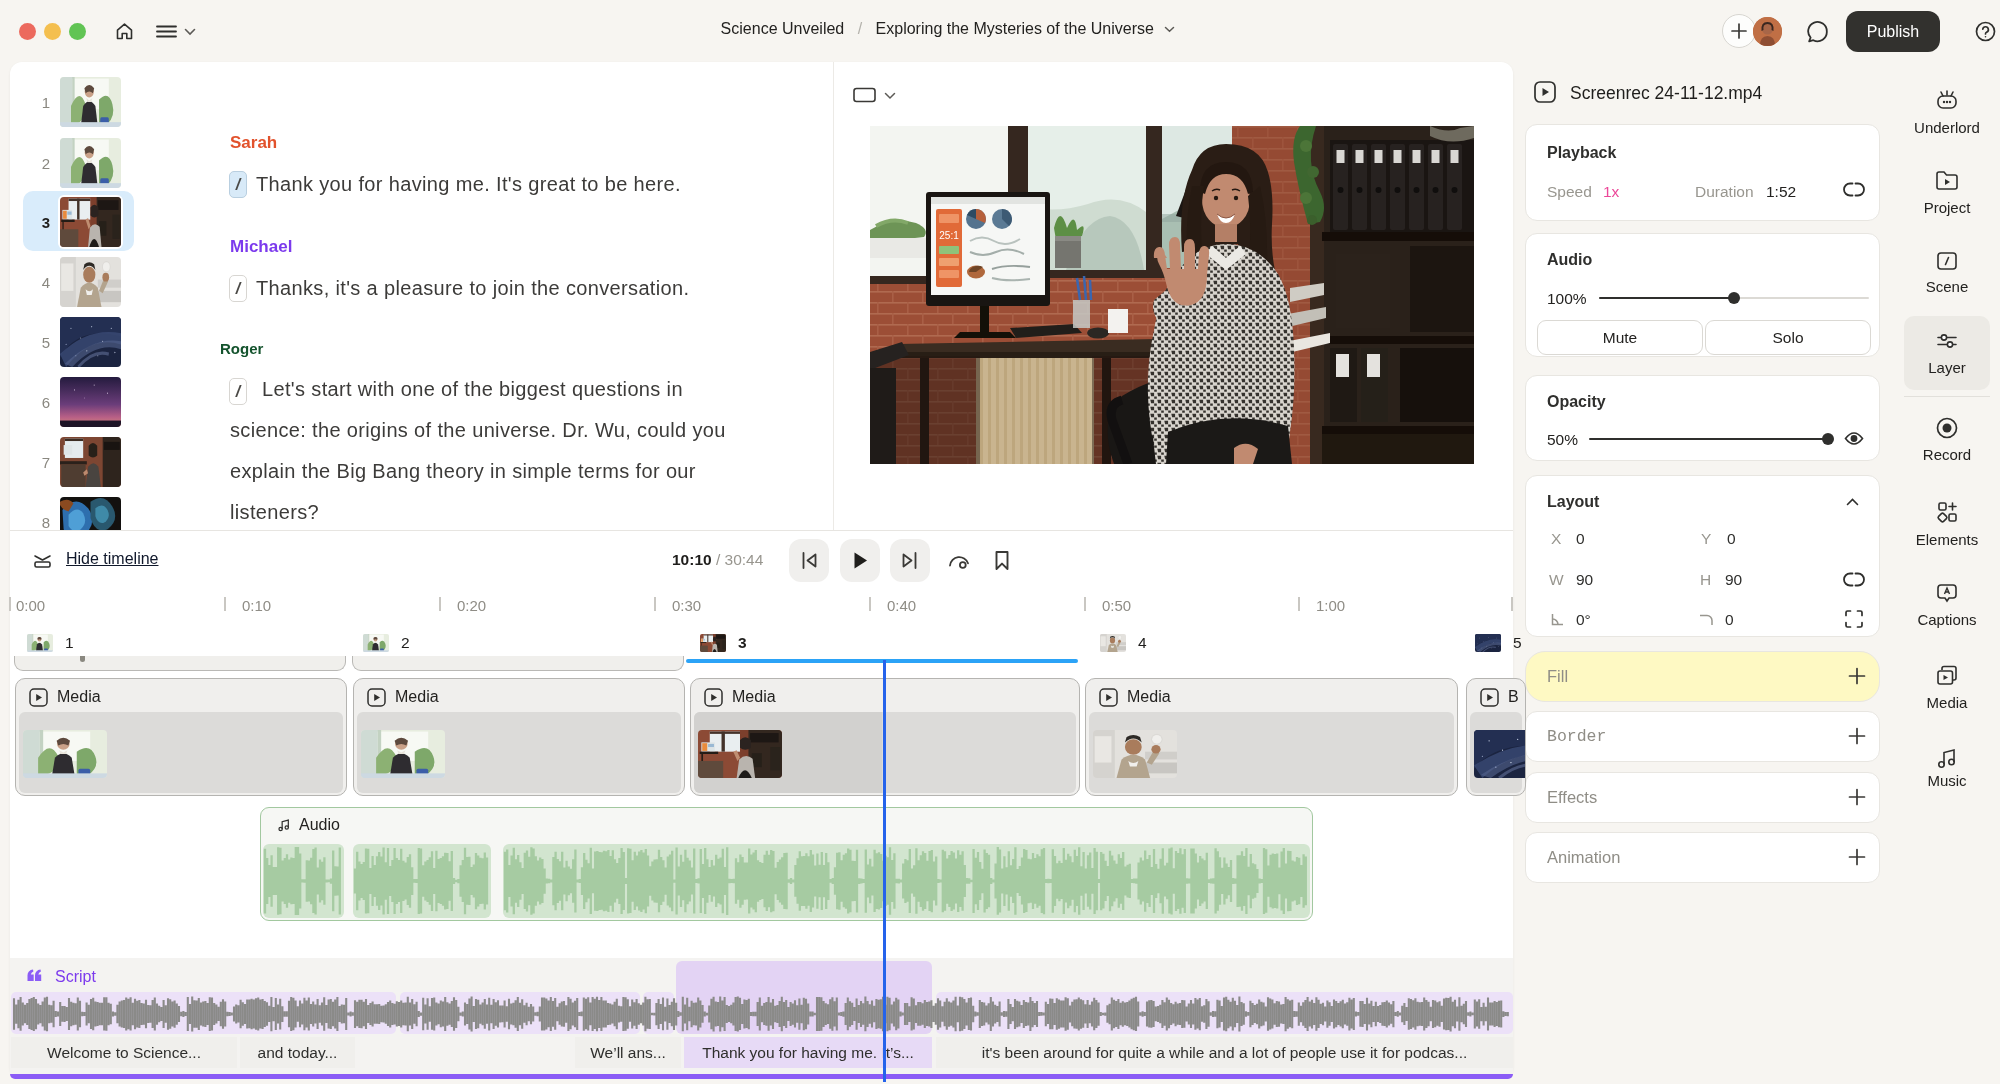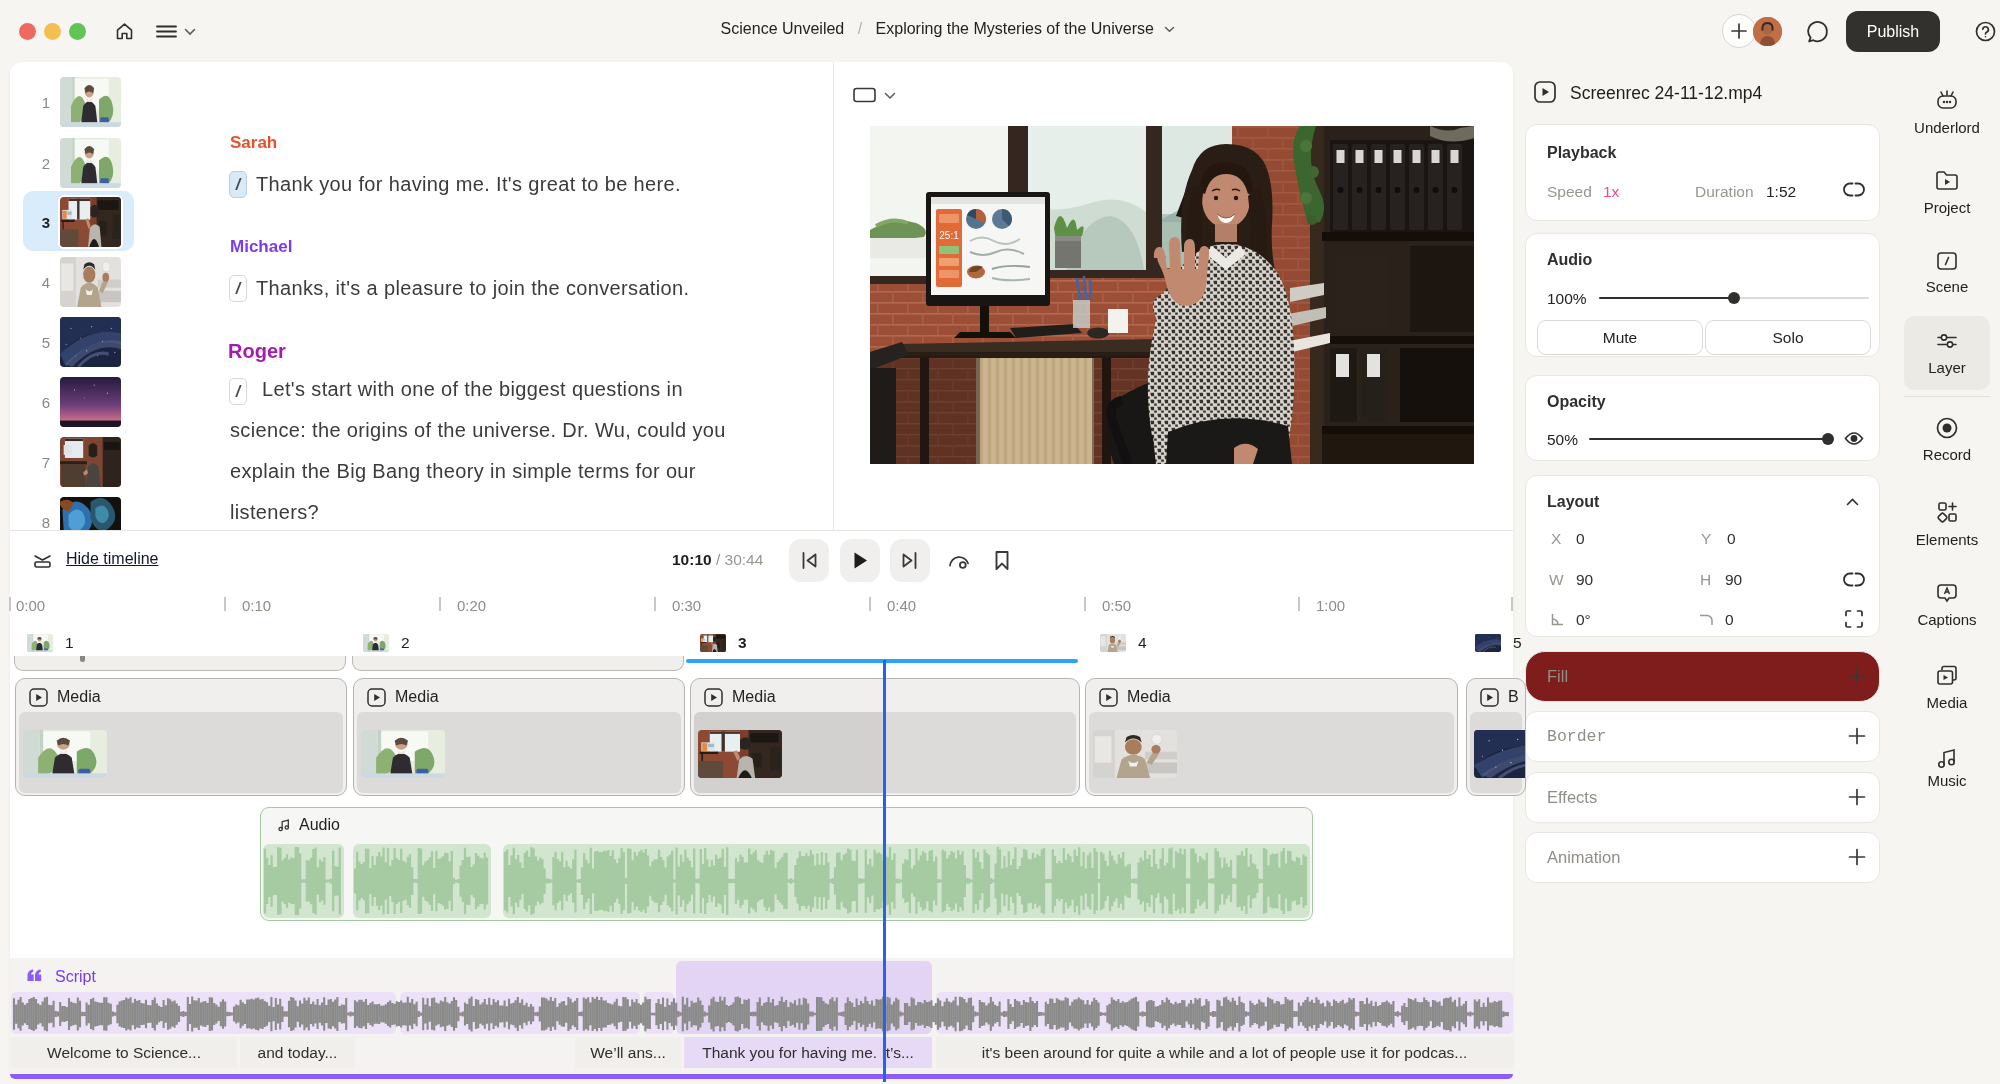--- a/index.html
+++ b/index.html
@@ -203,21 +203,21 @@
       </svg>
     </div>
   </div>
 <div>
     <div class="abs" style="left:230px;top:133px;font-size:17px;font-weight:700;color:#e2522c;">Sarah</div>
     <div class="abs" style="left:229px;top:171px;width:18px;height:27px;background:#d8eaf8;border:1px solid #b9cfe0;border-radius:5px;font-size:16px;font-weight:700;color:#4a4946;text-align:center;line-height:25px;font-style:italic;">/</div>
     <div class="abs" style="left:256px;top:173px;font-size:20px;letter-spacing:0.35px;color:#3c3b39;">Thank you for having me. It's great to be here.</div>
     <div class="abs" style="left:230px;top:237px;font-size:17px;font-weight:700;color:#7c3aed;">Michael</div>
     <div class="abs" style="left:229px;top:275px;width:18px;height:27px;background:#ffffff;border:1px solid #d8d6d2;border-radius:5px;font-size:16px;font-weight:700;color:#4a4946;text-align:center;line-height:25px;font-style:italic;">/</div>
     <div class="abs" style="left:256px;top:277px;font-size:20px;letter-spacing:0.35px;color:#3c3b39;">Thanks, it's a pleasure to join the conversation.</div>
-    <div class="abs" style="left:228px;top:340px;font-size:20px;font-weight:700;color:#a21caf;">Roger</div>
+    <div class="abs" style="left:220px;top:340px;font-size:15px;font-weight:700;color:#14532d;">Roger</div>
     <div class="abs" style="left:229px;top:378px;width:18px;height:27px;background:#ffffff;border:1px solid #d8d6d2;border-radius:5px;font-size:16px;font-weight:700;color:#4a4946;text-align:center;line-height:25px;font-style:italic;">/</div>
     <div class="abs" style="left:230px;top:369px;width:565px;font-size:20px;letter-spacing:0.35px;color:#3c3b39;line-height:41px;"><span style="padding-left:32px;">Let's start with one of the biggest questions in</span><br>science: the origins of the universe. Dr. Wu, could you<br>explain the Big Bang theory in simple terms for our<br>listeners?</div>
   </div>
 <div class="abs" style="left:833px;top:62px;width:1px;height:468px;background:#eceae6;"></div>
 <svg class="abs" style="left:853px;top:87px;" width="24" height="16" viewBox="0 0 24 16" fill="none" stroke="#3a3936" stroke-width="1.6">
     <rect x="1" y="1.5" width="21" height="13" rx="2.5"></rect>
   </svg>
 <svg class="abs" style="left:884px;top:92px;" width="12" height="8" viewBox="0 0 12 8" fill="none" stroke="#5c5a56" stroke-width="1.5" stroke-linecap="round">
     <path d="M1.5 1.5 L6 6 L10.5 1.5"></path>
   </svg>
@@ -429,21 +429,21 @@
     </svg>
     <div class="abs" style="left:50px;top:135px;font-size:15.5px;">0°</div>
     <svg class="abs" style="left:173px;top:138px;" width="14" height="12" viewBox="0 0 14 12" fill="none" stroke="#98968f" stroke-width="1.5">
       <path d="M1 1.5 H8 a5 5 0 0 1 5 5 V11"></path>
     </svg>
     <div class="abs" style="left:199px;top:135px;font-size:15.5px;">0</div>
     <svg class="abs" style="left:318px;top:133px;" width="20" height="20" viewBox="0 0 20 20" fill="none" stroke="#2f2f2d" stroke-width="1.7" stroke-linecap="round">
       <path d="M2 6.5 V3.5 a1.5 1.5 0 0 1 1.5 -1.5 H6.5 M13.5 2 H16.5 a1.5 1.5 0 0 1 1.5 1.5 V6.5 M18 13.5 V16.5 a1.5 1.5 0 0 1 -1.5 1.5 H13.5 M6.5 18 H3.5 a1.5 1.5 0 0 1 -1.5 -1.5 V13.5"></path>
     </svg>
   </div>
-<div class="abs" style="left:1525px;top:651px;width:355px;height:51px;background:#7f1d1d;border:1px solid #e8e6e1;border-radius:20px;">
+<div class="abs" style="left:1525px;top:651px;width:355px;height:51px;background:#fef9c3;border:1px solid #e8e6e1;border-radius:20px;">
     <div class="abs" style="left:21px;top:15px;font-size:16.5px;color:#8f8d86;">Fill</div>
     <svg class="abs" style="left:322px;top:15px;" width="18" height="18" viewBox="0 0 18 18" stroke="#3a3936" stroke-width="1.7" stroke-linecap="round">
       <path d="M9 1.5 V16.5 M1.5 9 H16.5"></path>
     </svg>
   </div>
 <div class="abs" style="left:1525px;top:711px;width:355px;height:51px;background:#fff;border:1px solid #e8e6e1;border-radius:12px;">
     <div class="abs" style="left:21px;top:15px;font-size:16.5px;color:#8f8d86;font-family:Liberation Mono, monospace;">Border</div>
     <svg class="abs" style="left:322px;top:15px;" width="18" height="18" viewBox="0 0 18 18" stroke="#3a3936" stroke-width="1.7" stroke-linecap="round">
       <path d="M9 1.5 V16.5 M1.5 9 H16.5"></path>
     </svg>

